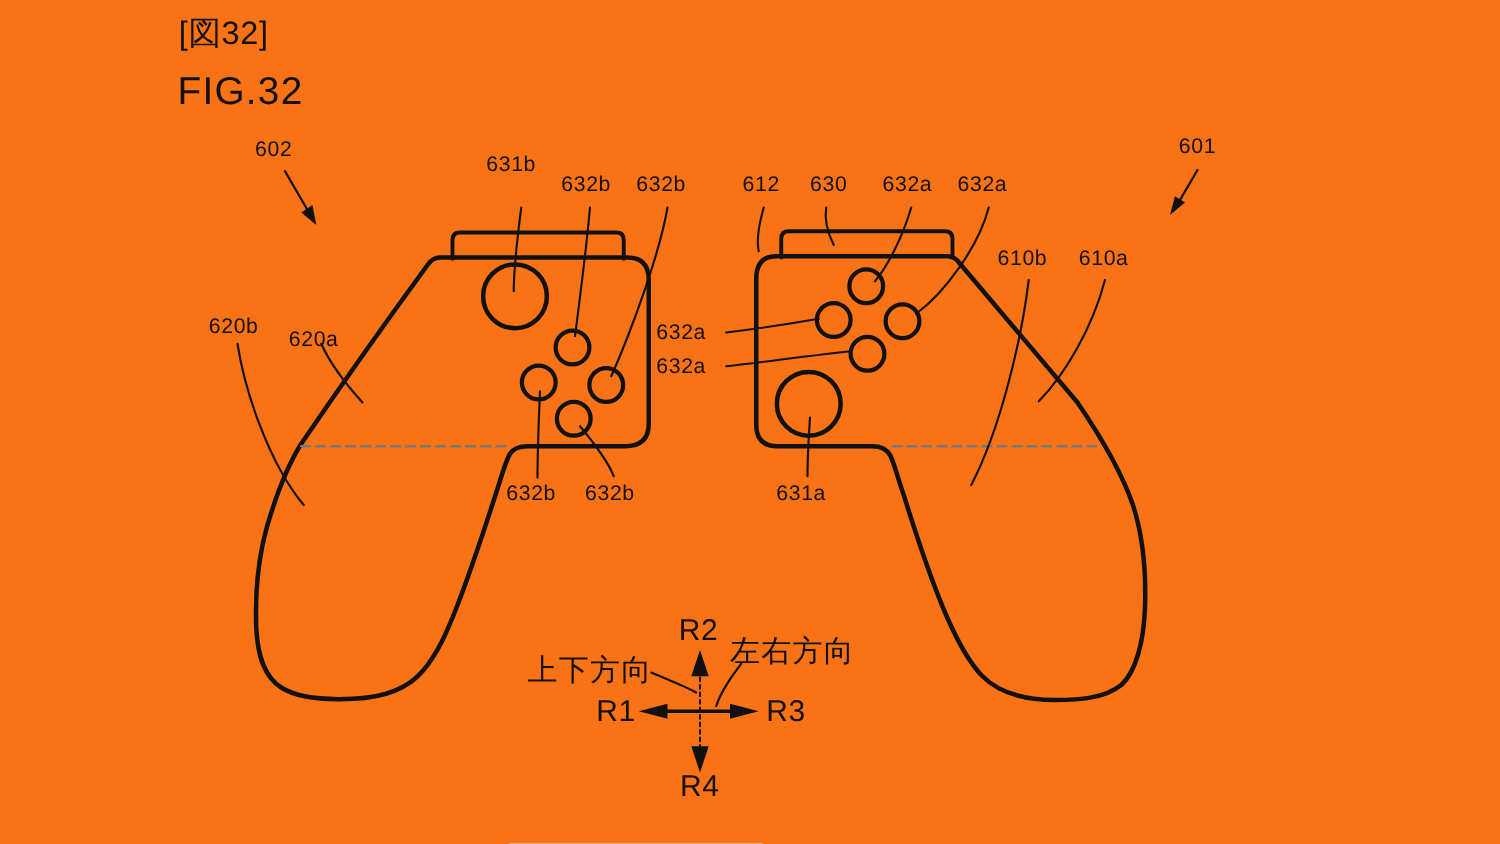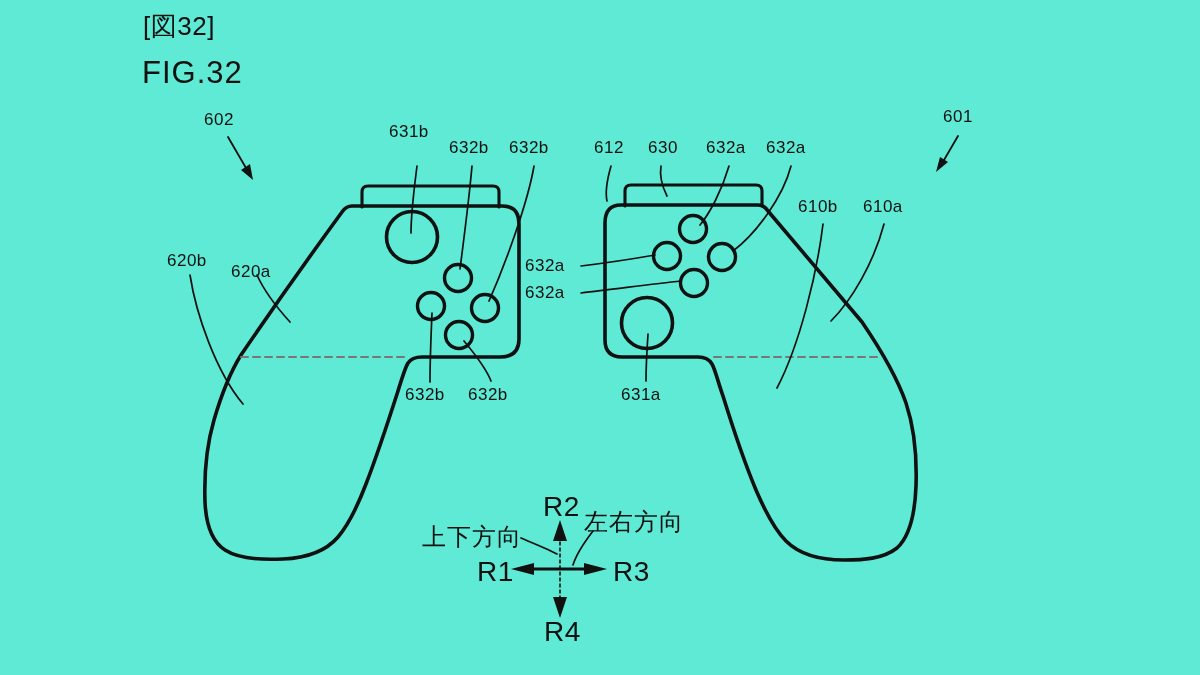--- a/index.html
+++ b/index.html
@@ -1,40 +1,40 @@
 <!DOCTYPE html>
 <html><head>
 <meta charset="utf-8">
 <style>
   html, body { margin: 0; padding: 0; background: #ffffff; }
   .stage {
     position: relative;
     width: 1200px;
     height: 675px;
-    background: #5eead4;
+    background: #f97316;
     overflow: hidden;
     font-family: "Liberation Sans", "DejaVu Sans", sans-serif;
     color: #111111;
   }
   .drawing {
     position: absolute;
     left: 0; top: 0;
     width: 1200px; height: 675px;
   }
   .lbl {
     position: absolute;
     font-size: 17px;
     letter-spacing: 0.5px;
     white-space: nowrap;
     color: #111111;
     line-height: 1;
   }
   .lbl.fig-tag   { font-size: 26px; }
   .lbl.fig-title { font-size: 31px; letter-spacing: 1px; }
-  .lbl.axis      { font-size: 28px; }
+  .lbl.axis      { font-size: 24px; }
   .lbl.jp        { font-size: 24px; letter-spacing: 1px; }
 </style>
 </head>
 <body>
 
 <div class="stage">
 
   <svg class="drawing" viewBox="0 0 1200 675" xmlns="http://www.w3.org/2000/svg" fill="none" stroke-linecap="round" stroke-linejoin="round">
 
     <g stroke="#111111">

